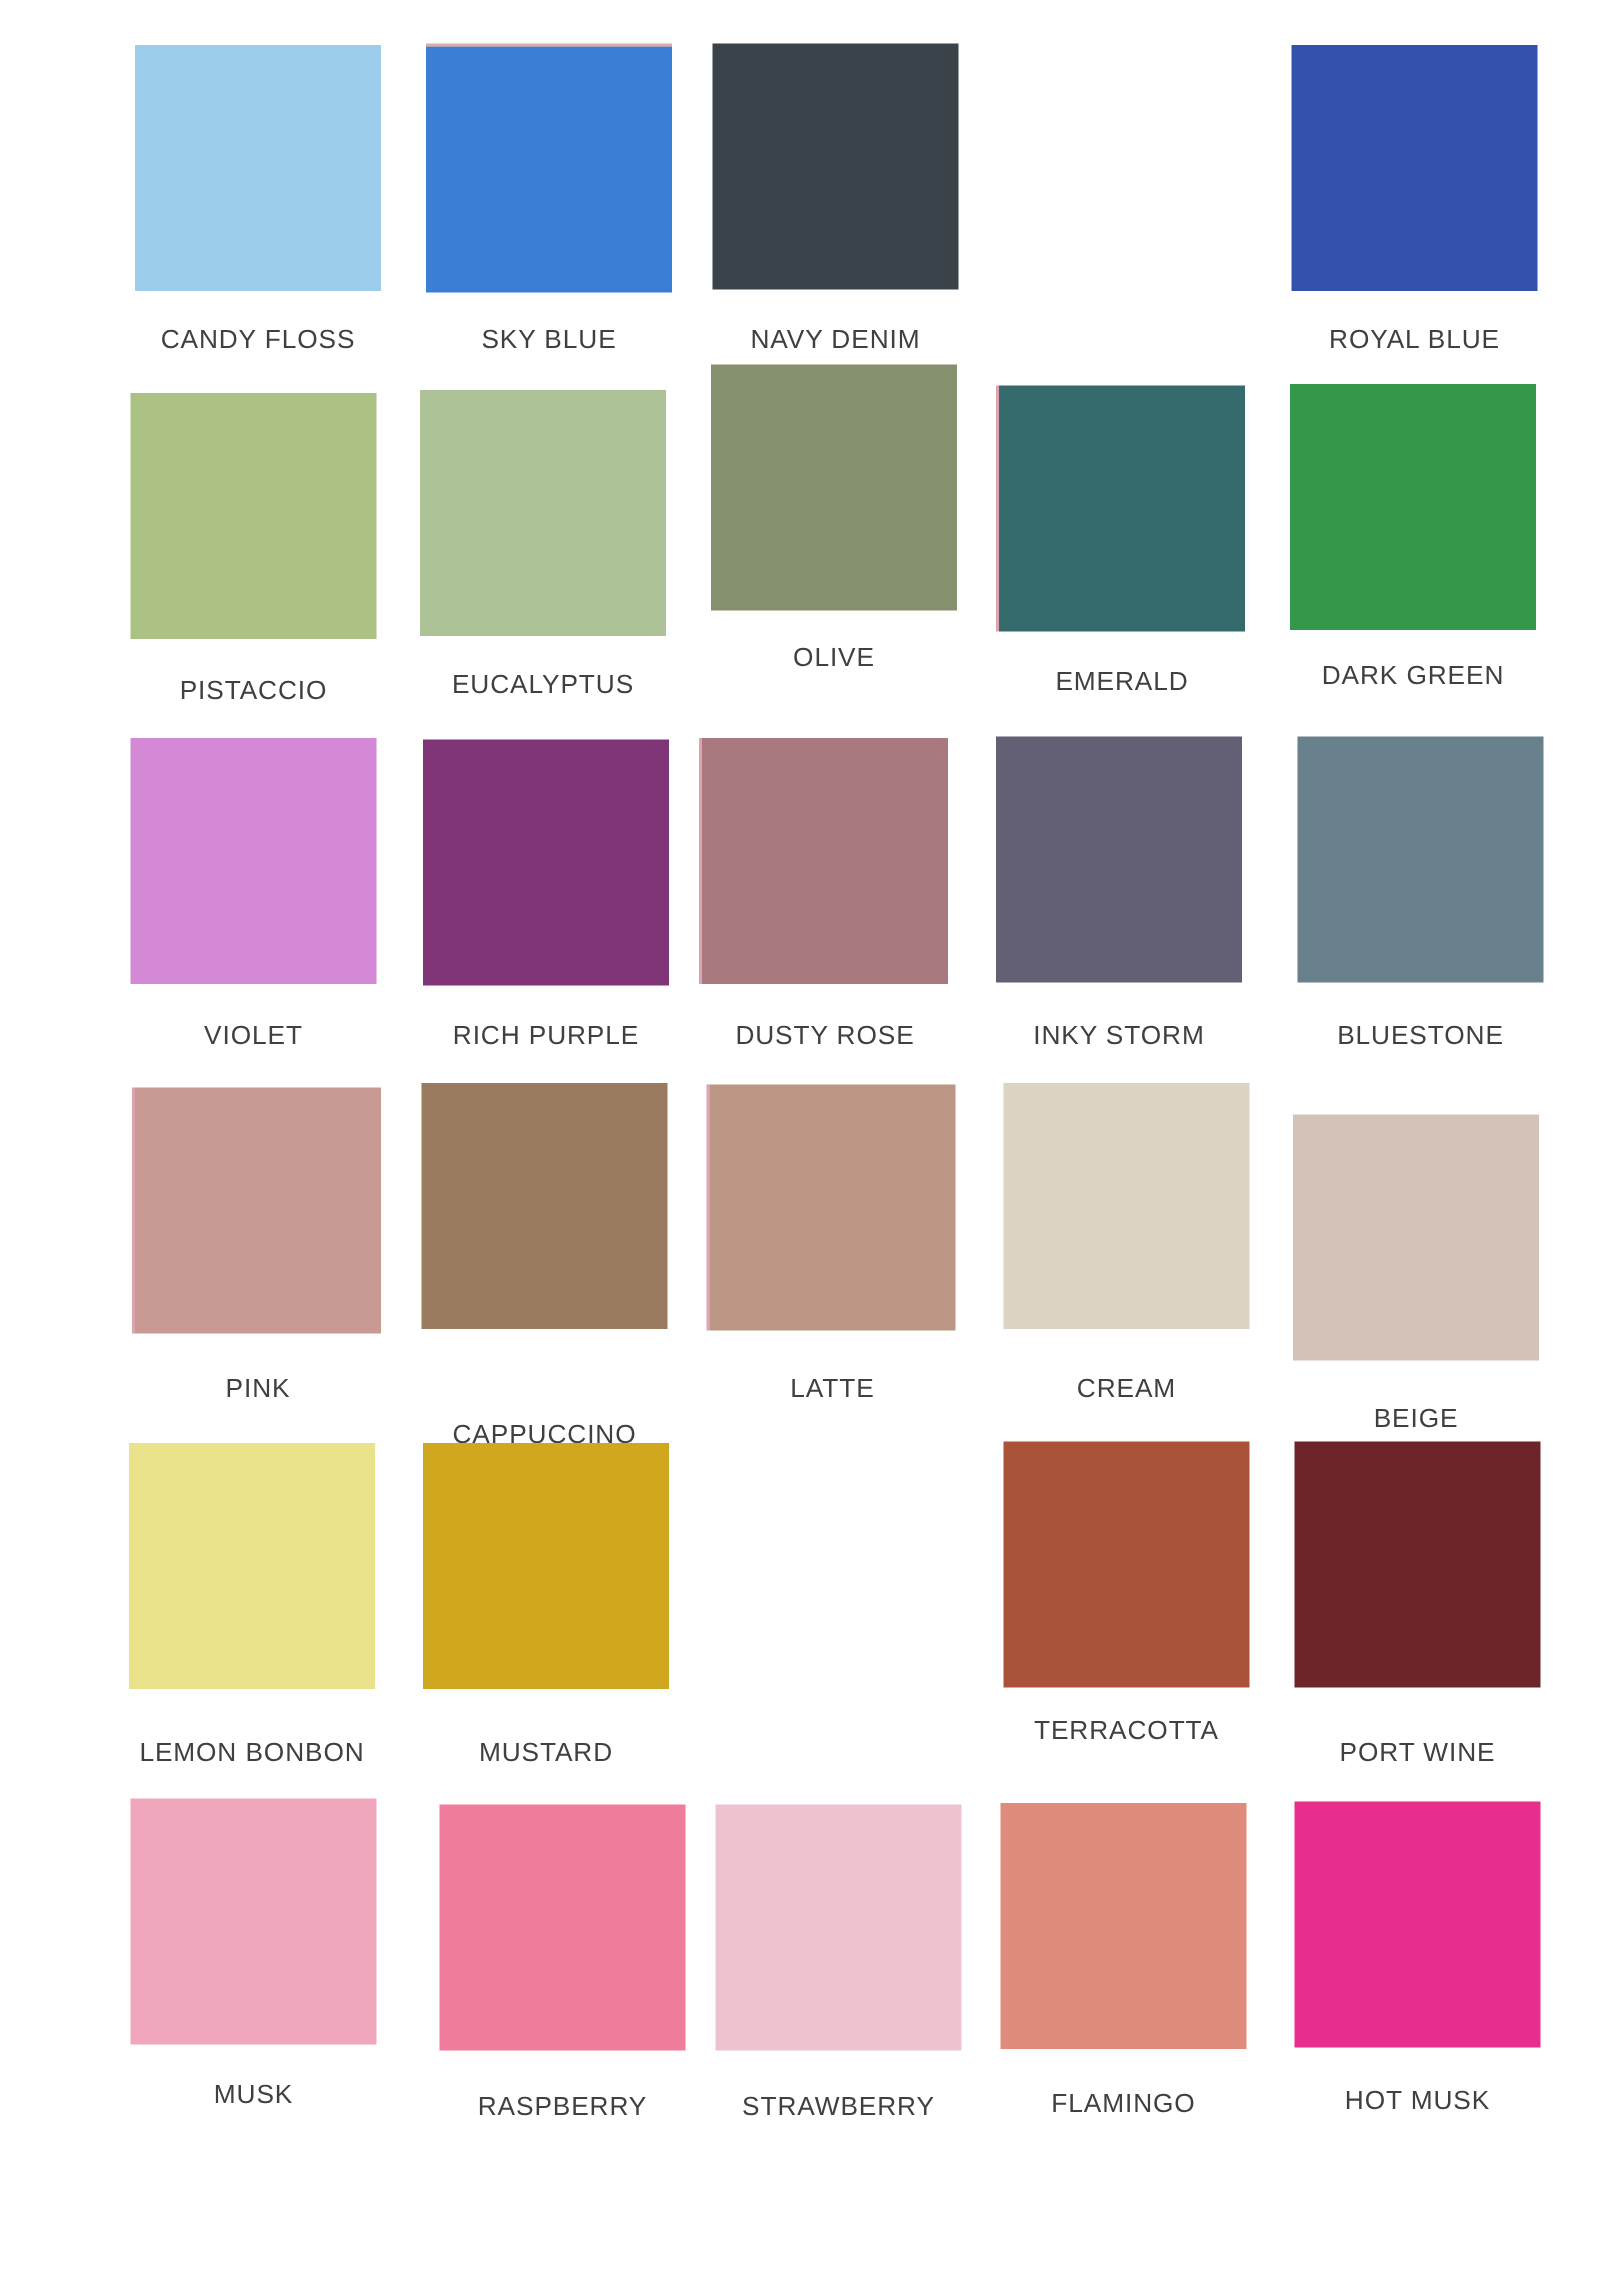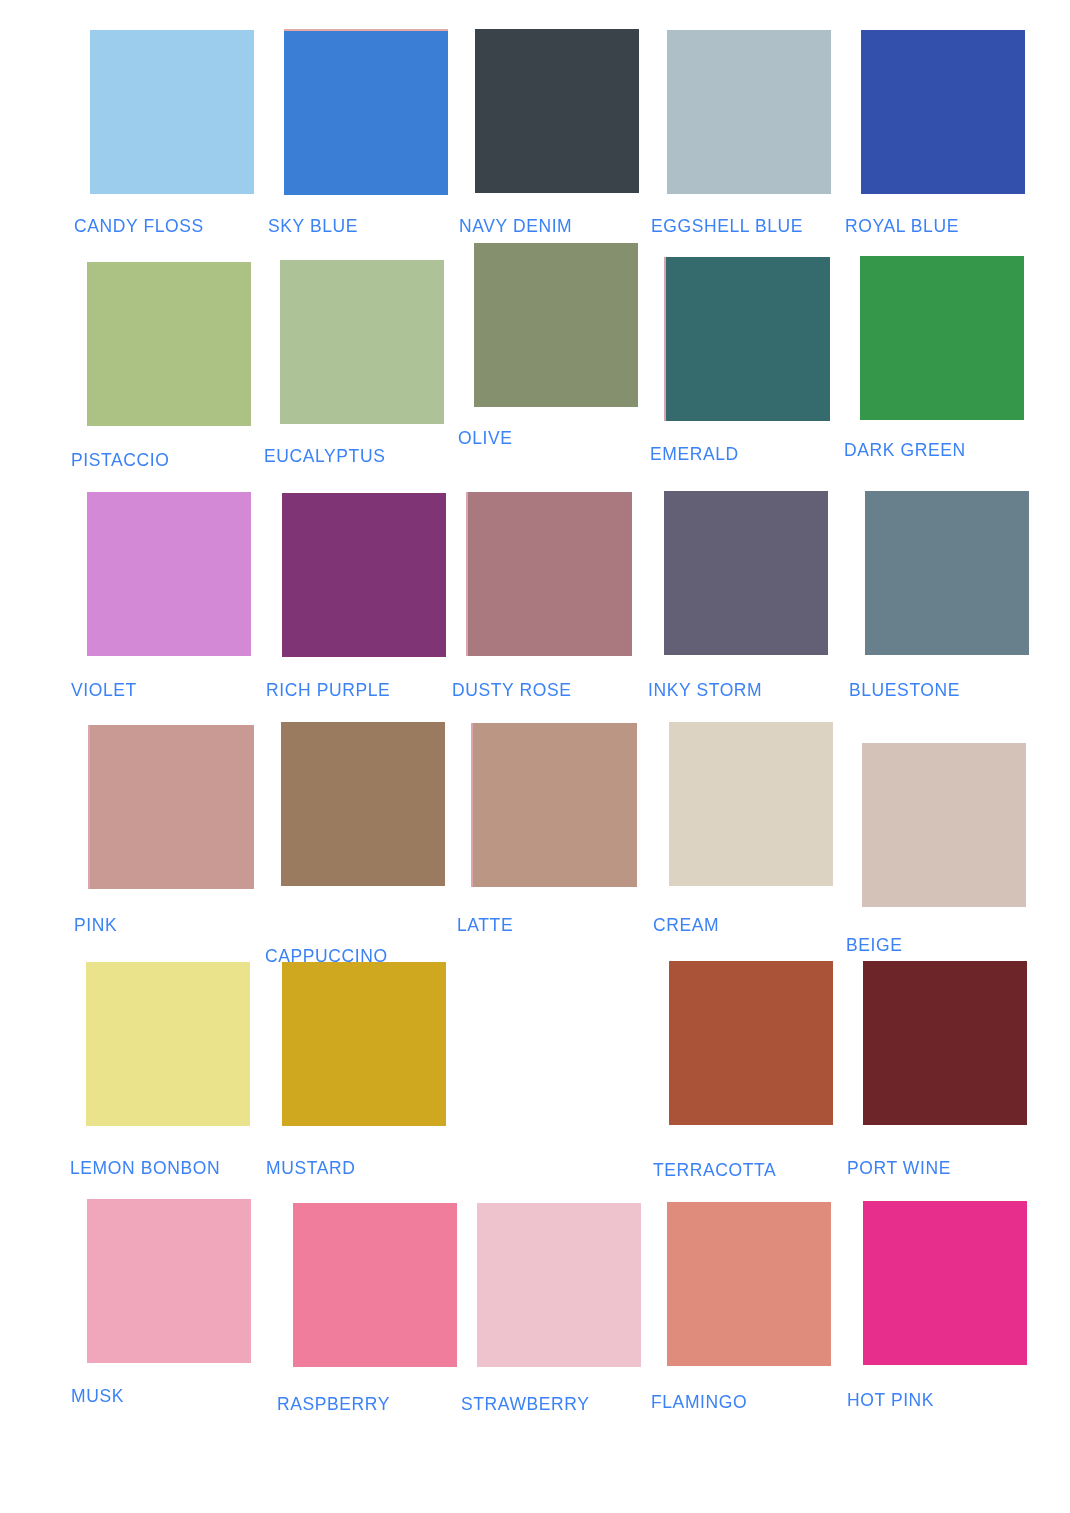--- a/index.html
+++ b/index.html
@@ -53,46 +53,43 @@
     left: 0;
     right: 0;
     top: -2px;
     height: 2px;
     background: rgba(200, 100, 90, 0.55);
   }
 
   .swatch-label {
     display: block;
     width: 196px;
+    text-align: center;
     font-size: 17.5px;
     letter-spacing: 0.6px;
-    color: #3b82f6;
+    color: #404040;
     white-space: nowrap;
     font-weight: 400;
   }
 </style>
 </head>
 <body>
 
 <div id="palette-sheet">
     <div class="swatch-cell" style="left: 74px; top: 30px; height: 216px;">
       <div class="swatch-chip" style="background: rgb(156, 205, 237);"></div>
       <span class="swatch-label" style="position: absolute; left: 0px; top: 186px;">CANDY FLOSS</span>
     </div>
     <div class="swatch-cell" style="left: 268px; top: 31px; height: 215px;">
       <div class="swatch-chip seam-top" style="background: rgb(58, 127, 213);"></div>
       <span class="swatch-label" style="position: absolute; left: 0px; top: 185px;">SKY BLUE</span>
     </div>
     <div class="swatch-cell" style="left: 459px; top: 29px; height: 217px;">
       <div class="swatch-chip" style="background: rgb(57, 67, 73);"></div>
       <span class="swatch-label" style="position: absolute; left: 0px; top: 187px;">NAVY DENIM</span>
-    </div>
-    <div class="swatch-cell" style="left: 651px; top: 30px; height: 216px;">
-      <div class="swatch-chip" style="background: rgb(174, 191, 200);"></div>
-      <span class="swatch-label" style="position: absolute; left: 0px; top: 186px;">EGGSHELL BLUE</span>
     </div>
     <div class="swatch-cell" style="left: 845px; top: 30px; height: 216px;">
       <div class="swatch-chip" style="background: rgb(51, 80, 173);"></div>
       <span class="swatch-label" style="position: absolute; left: 0px; top: 186px;">ROYAL BLUE</span>
     </div>
     <div class="swatch-cell" style="left: 71px; top: 262px; height: 218px;">
       <div class="swatch-chip" style="background: rgb(172, 193, 132);"></div>
       <span class="swatch-label" style="position: absolute; left: 0px; top: 188px;">PISTACCIO</span>
     </div>
     <div class="swatch-cell" style="left: 264px; top: 260px; height: 216px;">
@@ -154,21 +151,21 @@
     <div class="swatch-cell" style="left: 70px; top: 962px; height: 226px;">
       <div class="swatch-chip" style="background: rgb(235, 227, 139);"></div>
       <span class="swatch-label" style="position: absolute; left: 0px; top: 196px;">LEMON BONBON</span>
     </div>
     <div class="swatch-cell" style="left: 266px; top: 962px; height: 226px;">
       <div class="swatch-chip" style="background: rgb(208, 168, 31);"></div>
       <span class="swatch-label" style="position: absolute; left: 0px; top: 196px;">MUSTARD</span>
     </div>
     <div class="swatch-cell" style="left: 653px; top: 961px; height: 227px;">
       <div class="swatch-chip" style="background: rgb(171, 83, 57);"></div>
-      <span class="swatch-label" style="position: absolute; left: 0px; top: 199px;">TERRACOTTA</span>
+      <span class="swatch-label" style="position: absolute; left: 0px; top: 182px;">TERRACOTTA</span>
     </div>
     <div class="swatch-cell" style="left: 847px; top: 961px; height: 227px;">
       <div class="swatch-chip" style="background: rgb(110, 37, 41);"></div>
       <span class="swatch-label" style="position: absolute; left: 0px; top: 197px;">PORT WINE</span>
     </div>
     <div class="swatch-cell" style="left: 71px; top: 1199px; height: 217px;">
       <div class="swatch-chip" style="background: rgb(240, 167, 188);"></div>
       <span class="swatch-label" style="position: absolute; left: 0px; top: 187px;">MUSK</span>
     </div>
     <div class="swatch-cell" style="left: 277px; top: 1203px; height: 221px;">
@@ -178,15 +175,15 @@
     <div class="swatch-cell" style="left: 461px; top: 1203px; height: 221px;">
       <div class="swatch-chip" style="background: rgb(238, 195, 206);"></div>
       <span class="swatch-label" style="position: absolute; left: 0px; top: 191px;">STRAWBERRY</span>
     </div>
     <div class="swatch-cell" style="left: 651px; top: 1202px; height: 220px;">
       <div class="swatch-chip" style="background: rgb(224, 140, 124);"></div>
       <span class="swatch-label" style="position: absolute; left: 0px; top: 190px;">FLAMINGO</span>
     </div>
     <div class="swatch-cell" style="left: 847px; top: 1201px; height: 219px;">
       <div class="swatch-chip" style="background: rgb(231, 46, 141);"></div>
-      <span class="swatch-label" style="position: absolute; left: 0px; top: 189px;">HOT PINK</span>
+      <span class="swatch-label" style="position: absolute; left: 0px; top: 189px;">HOT MUSK</span>
     </div>
   </div>
 
 </body></html>

